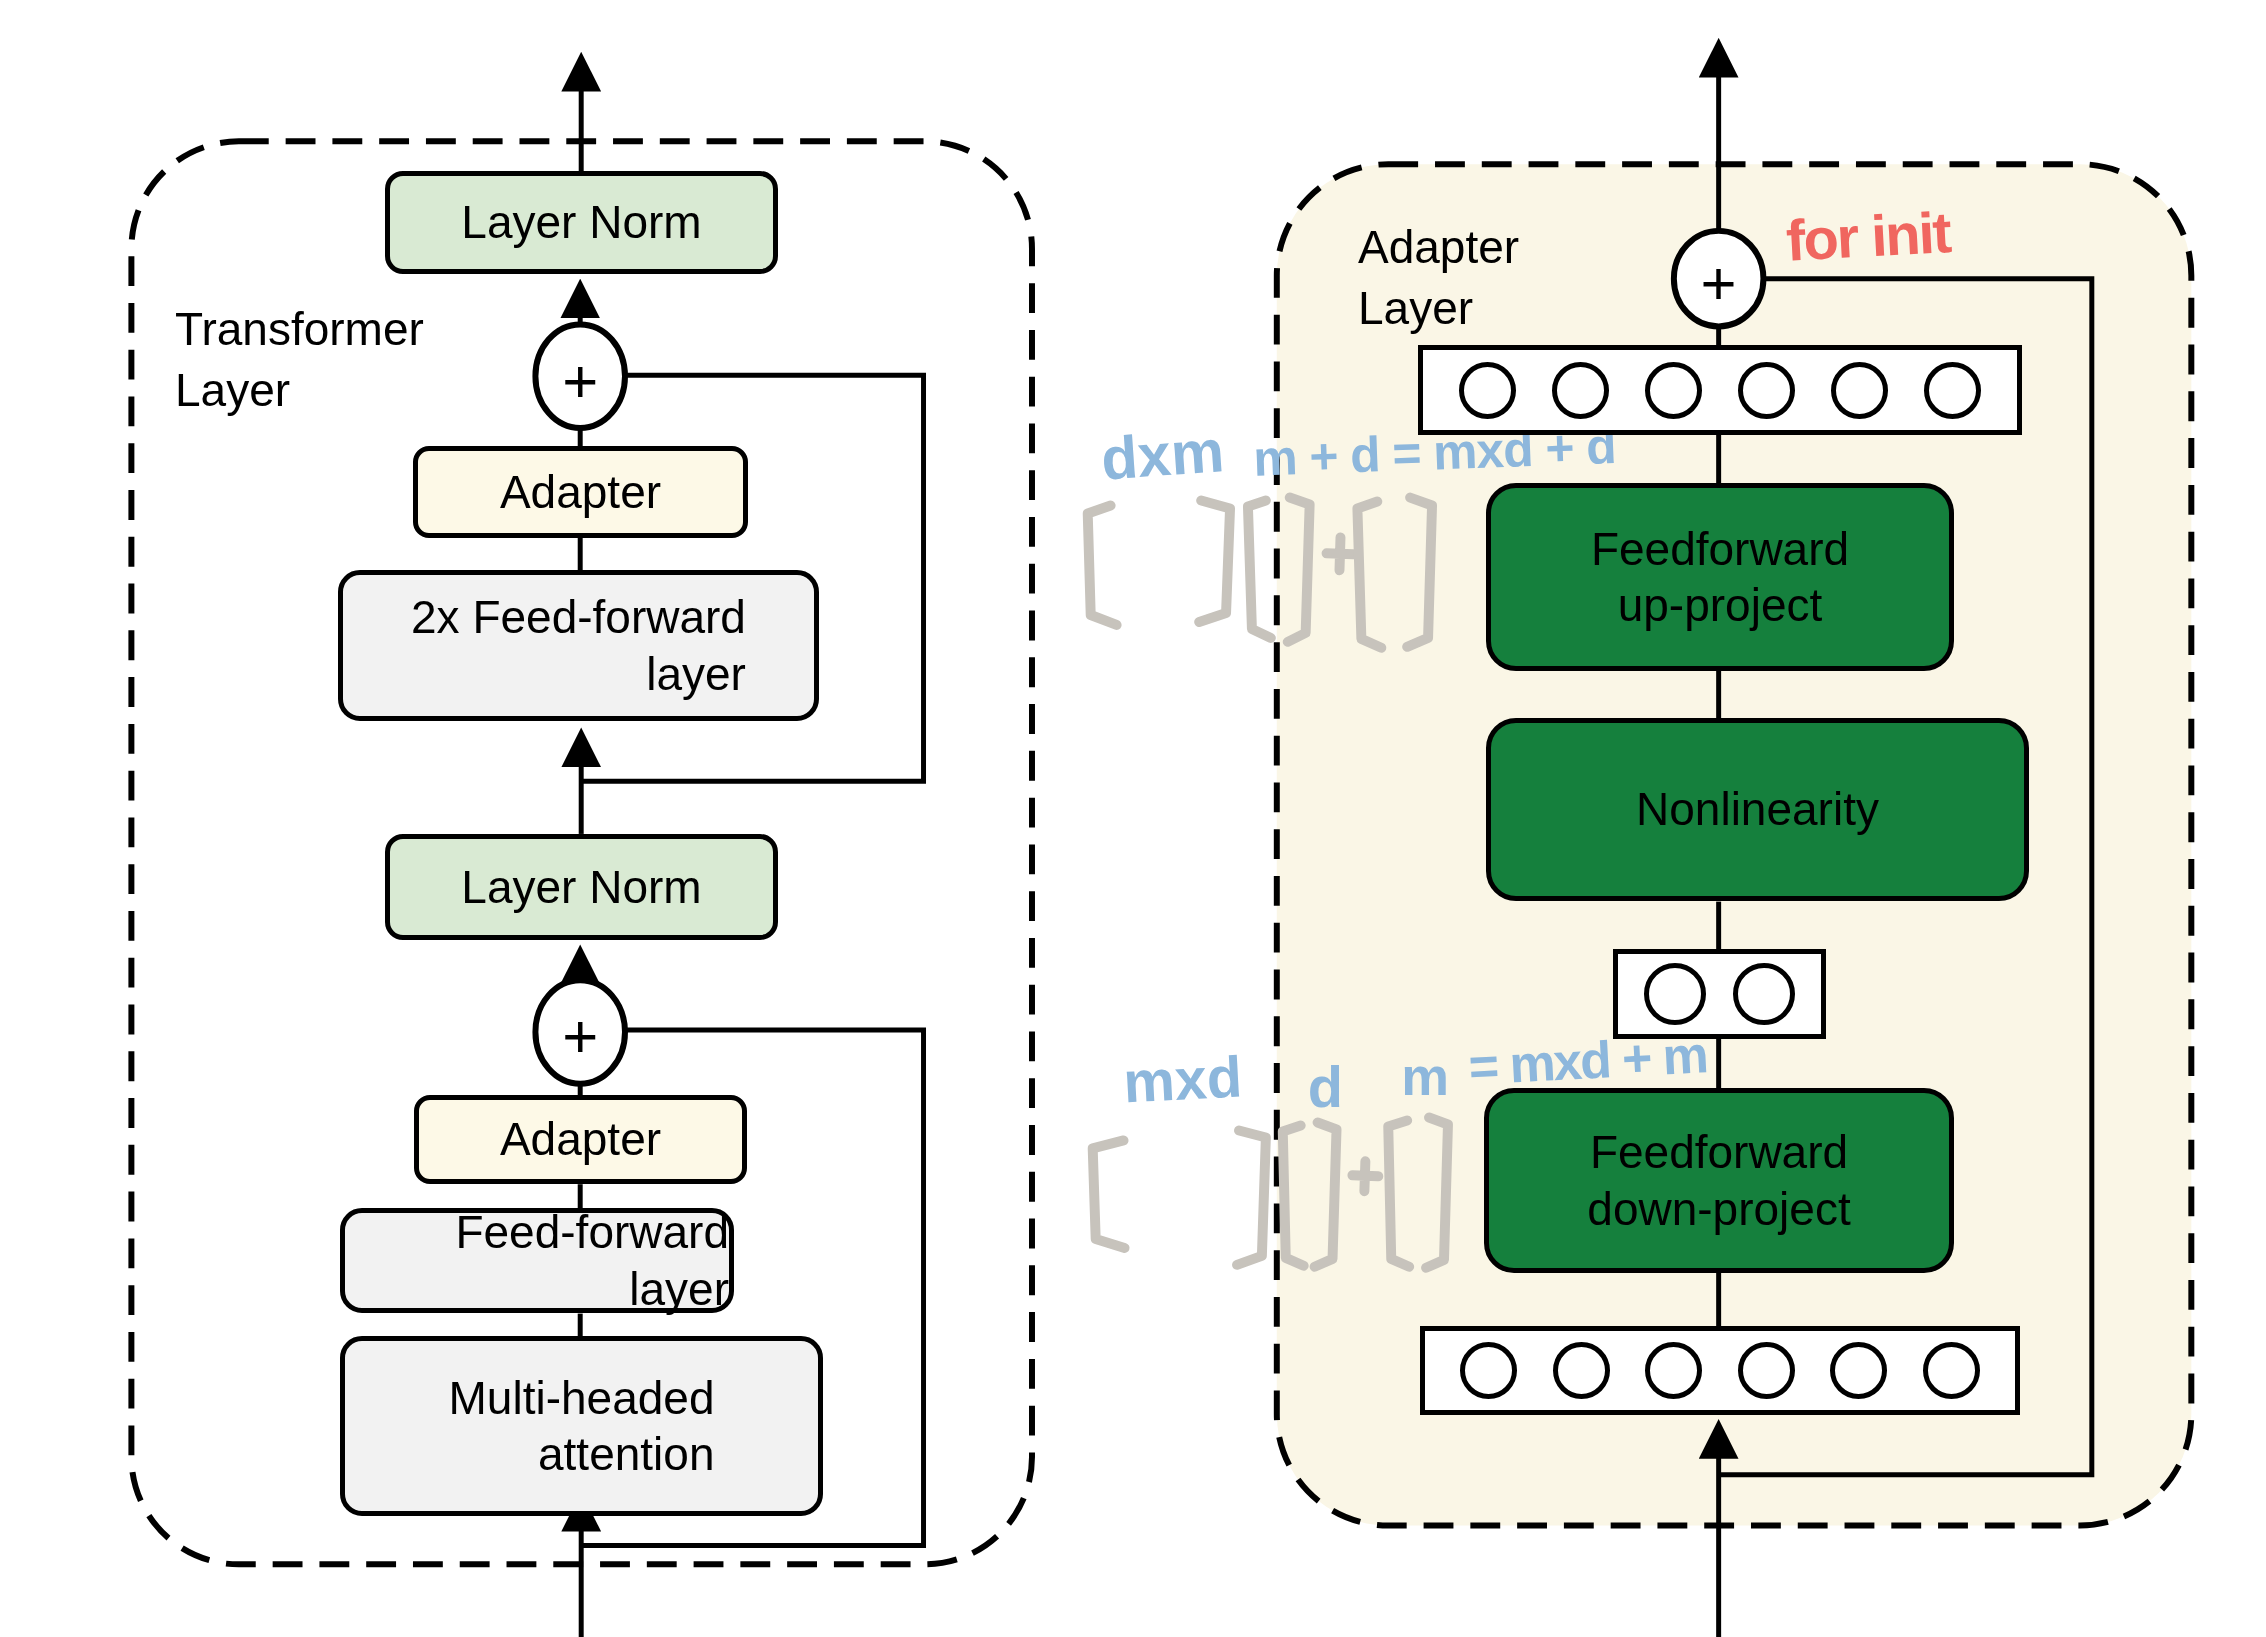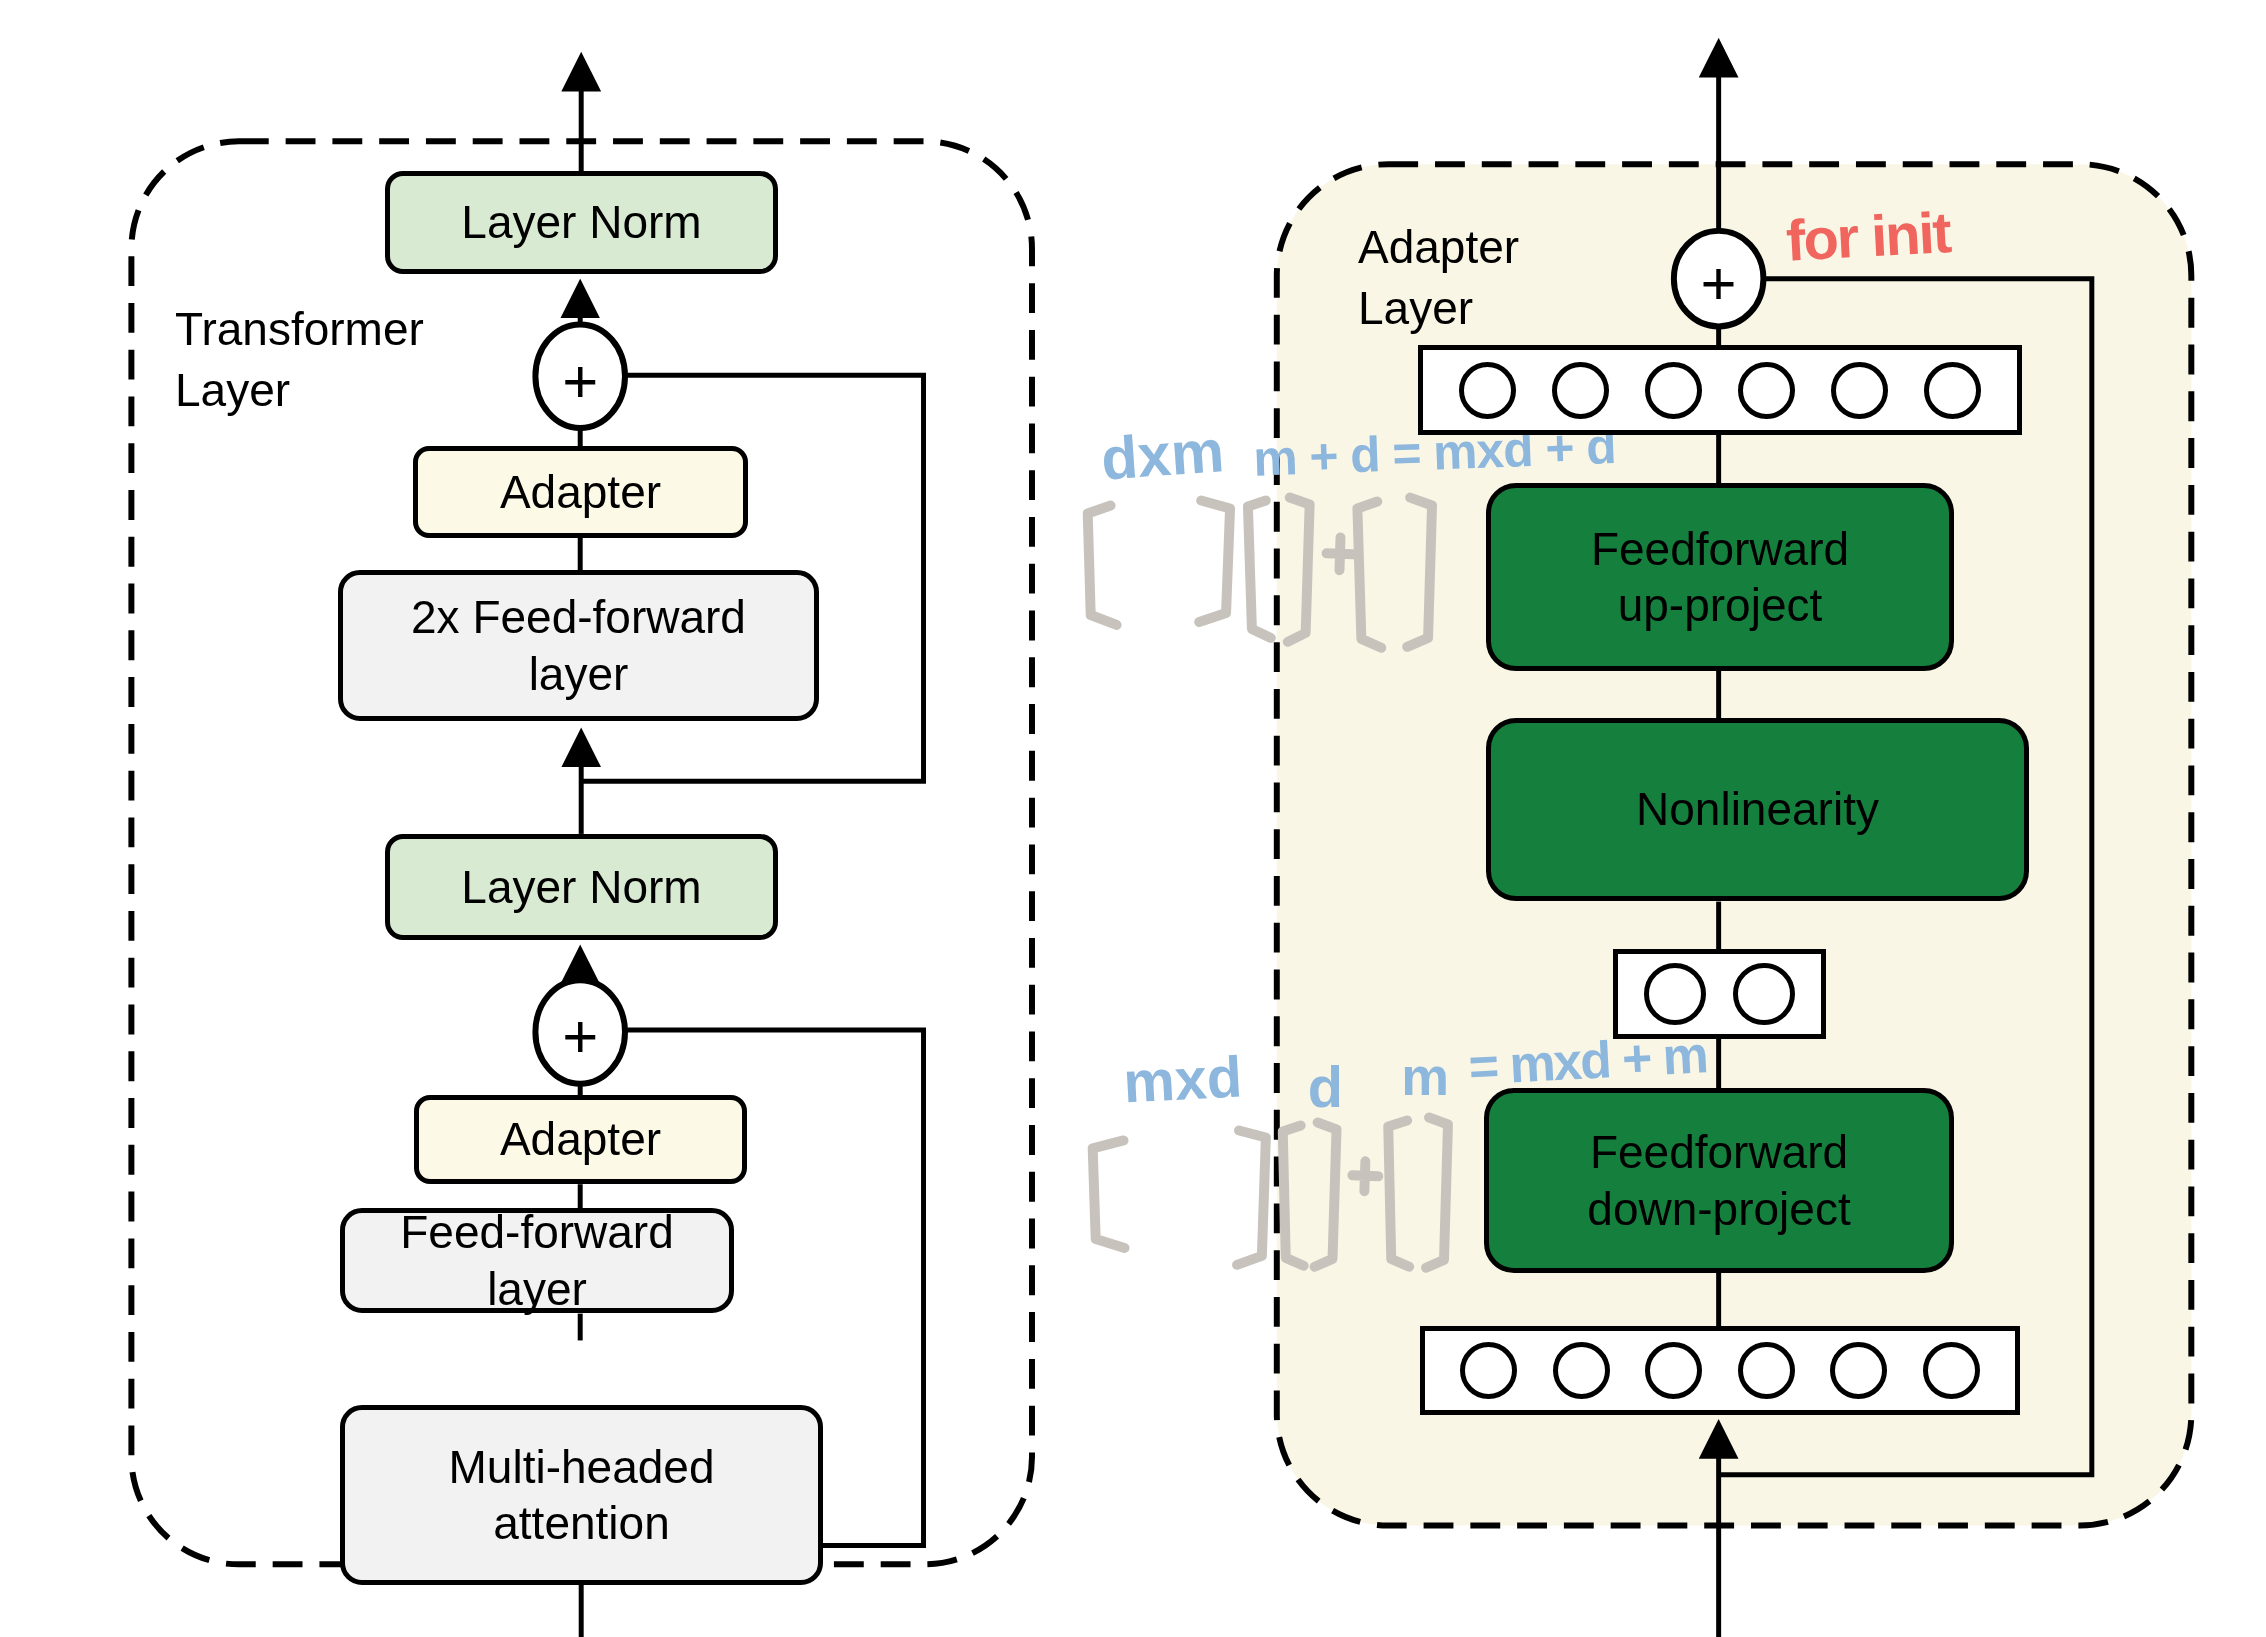--- a/index.html
+++ b/index.html
@@ -8,21 +8,21 @@
     font-family:"Liberation Sans","DejaVu Sans",sans-serif;color:#000;
   }
   .layer{position:absolute;left:0;top:0;}
   .box{
     position:absolute;display:flex;align-items:center;justify-content:center;
     text-align:center;white-space:pre-line;border:5px solid #000;
     font-size:46px;line-height:1.22;box-sizing:border-box;background:#fff;
   }
   .green{background:#d9ead3;border-radius:18px;text-align:right;}
   .greenbig{background:#15803d;border-radius:30px;}
-  .grayfill{background:#f2f2f2;border-radius:22px;}
+  .grayfill{background:#f2f2f2;border-radius:22px;text-align:right;}
   .cream{background:#fdf9e7;border-radius:16px;}
   .row{
     position:absolute;display:flex;align-items:center;justify-content:space-evenly;
     border:5px solid #000;background:#fff;box-sizing:border-box;
   }
   .dot{border:5px solid #000;border-radius:50%;background:#fff;box-sizing:border-box;}
   .dot6{width:57px;height:57px;}
   .dot2{width:62px;height:62px;}
   .panel-label{
     position:absolute;font-size:46px;line-height:1.32;white-space:pre-line;
@@ -115,21 +115,21 @@
 
   <div class="box grayfill" style="left:338px;top:570px;width:481px;height:151px;">2x Feed-forward
 layer</div>
 
   <div class="box green" style="left:385px;top:834px;width:393px;height:106px;">Layer Norm</div>
 
   <div class="box cream" style="left:414px;top:1095px;width:333px;height:89px;">Adapter</div>
 
   <div class="box grayfill" style="left:340px;top:1208px;width:394px;height:105px;">Feed-forward layer</div>
 
-  <div class="box grayfill" style="left:340px;top:1405px;width:483px;height:180px;">Multi-headed
+  <div class="box grayfill" style="left:340px;top:1336px;width:483px;height:180px;">Multi-headed
 attention</div>
 
   <div class="panel-label" style="left:1358px;top:217px;">Adapter
 Layer</div>
 
   <div class="row" style="left:1418px;top:345px;width:604px;height:90px;">
     <div class="dot dot6"></div>
     <div class="dot dot6"></div>
     <div class="dot dot6"></div>
     <div class="dot dot6"></div>

